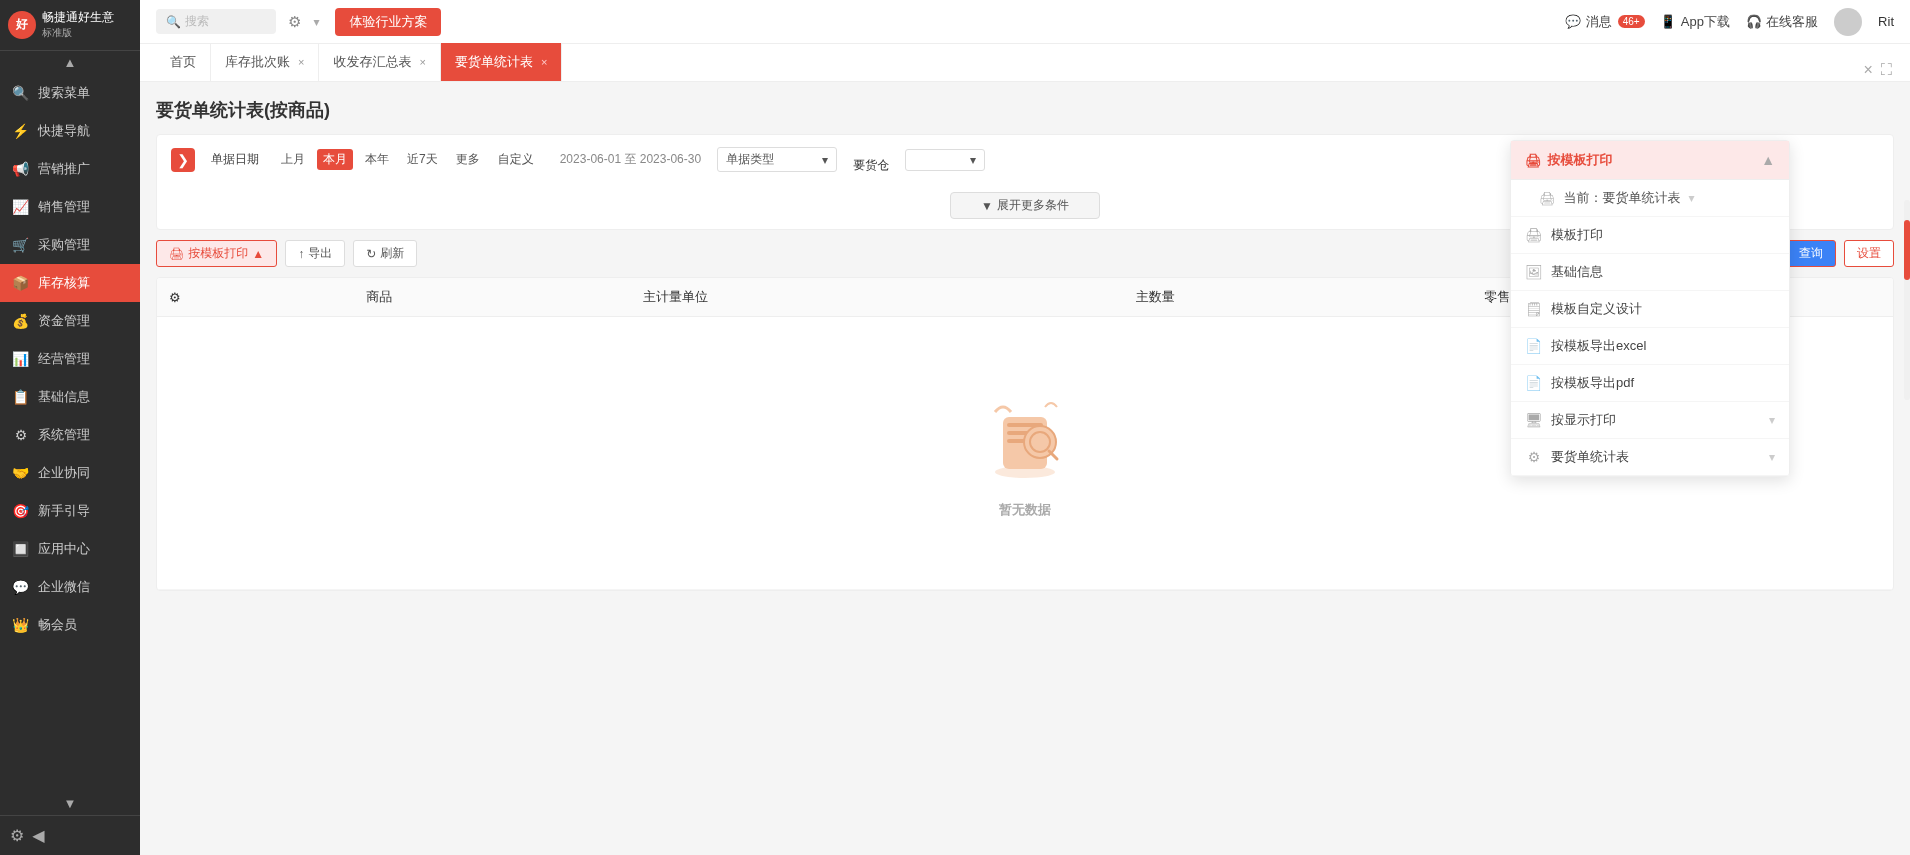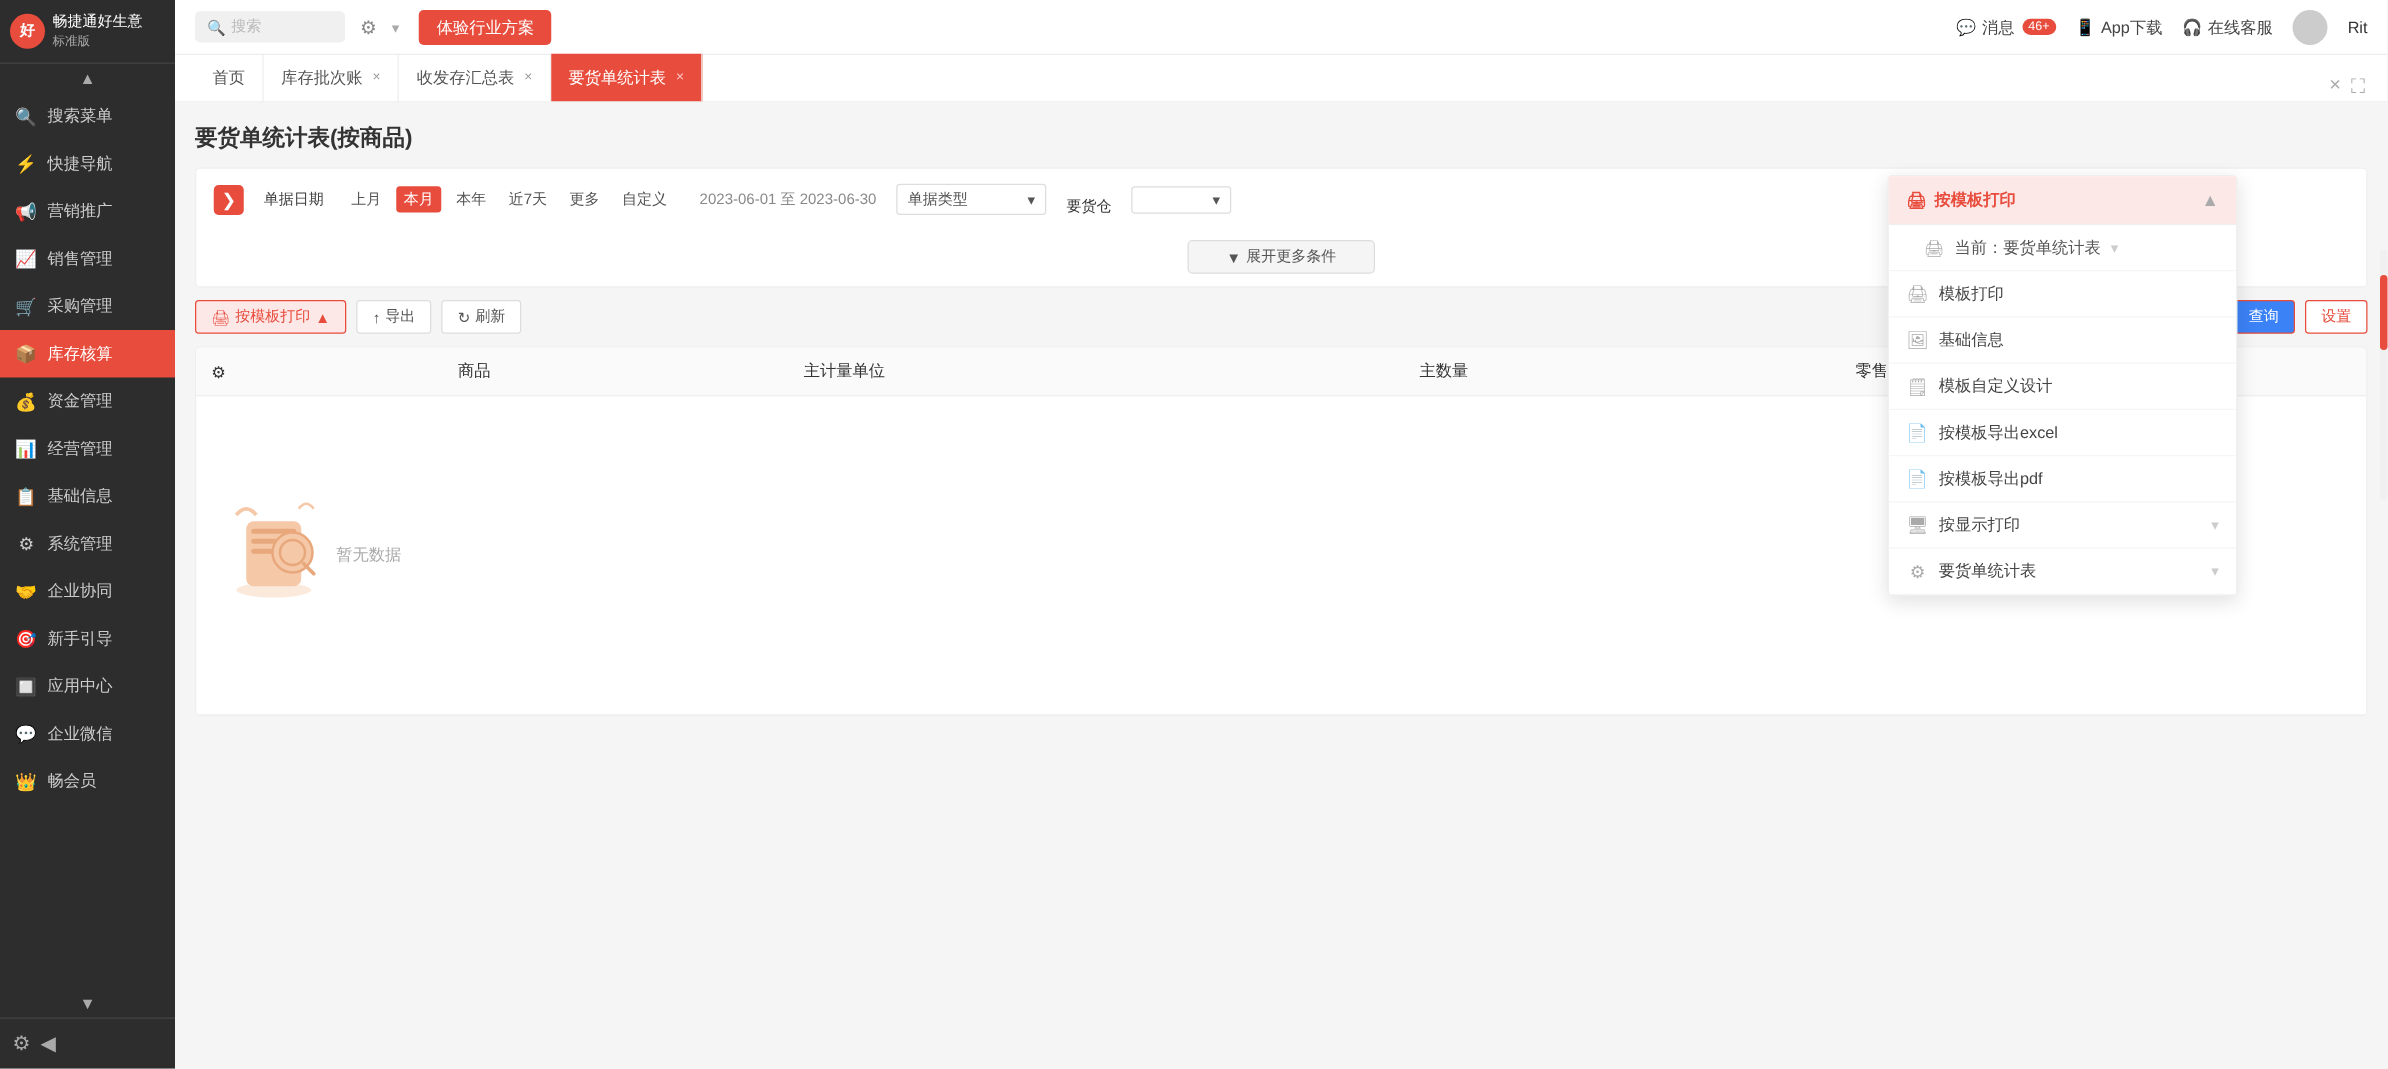--- a/index.html
+++ b/index.html
@@ -281,24 +281,25 @@
     .data-table td {
       padding: 10px 12px;
       border-bottom: 1px solid #f5f5f5;
       font-size: 13px;
       color: #555;
     }
 
     
     .empty-state {
       display: flex;
-      flex-direction: row;
-      align-items: center;
-      justify-content: flex-start;
+      flex-direction: column;
+      align-items: center;
+      justify-content: center;
       padding: 60px 0;
+      font-weight: bold;
     }
     .empty-icon {
       width: 100px;
       height: 100px;
       margin-bottom: 14px;
     }
     .empty-text { color: #aaa; font-size: 13px; }
 
     
     .dropdown-menu {

